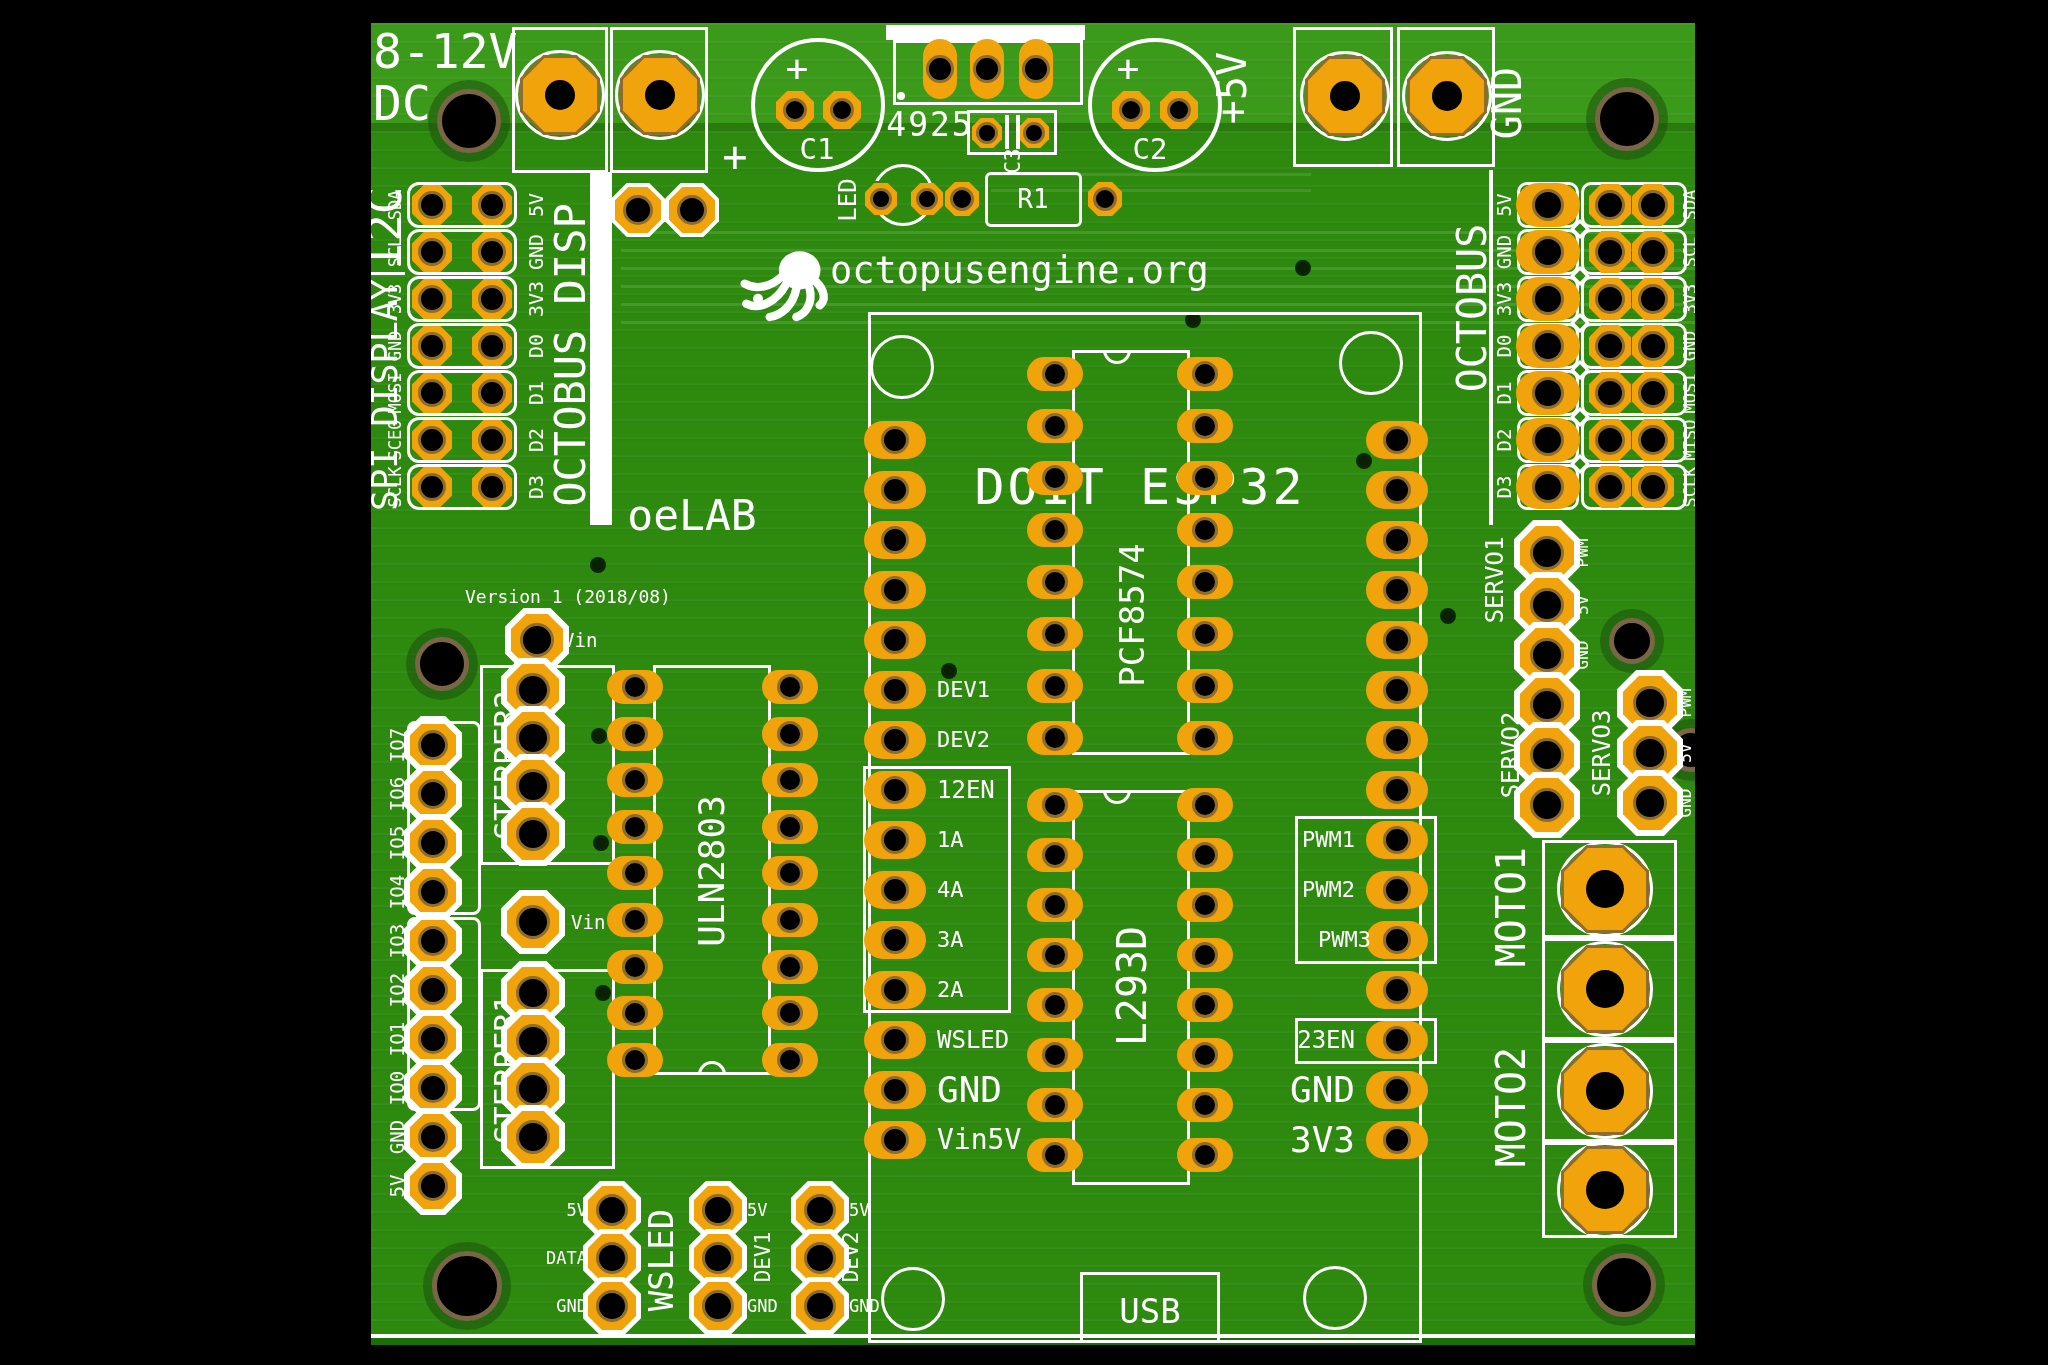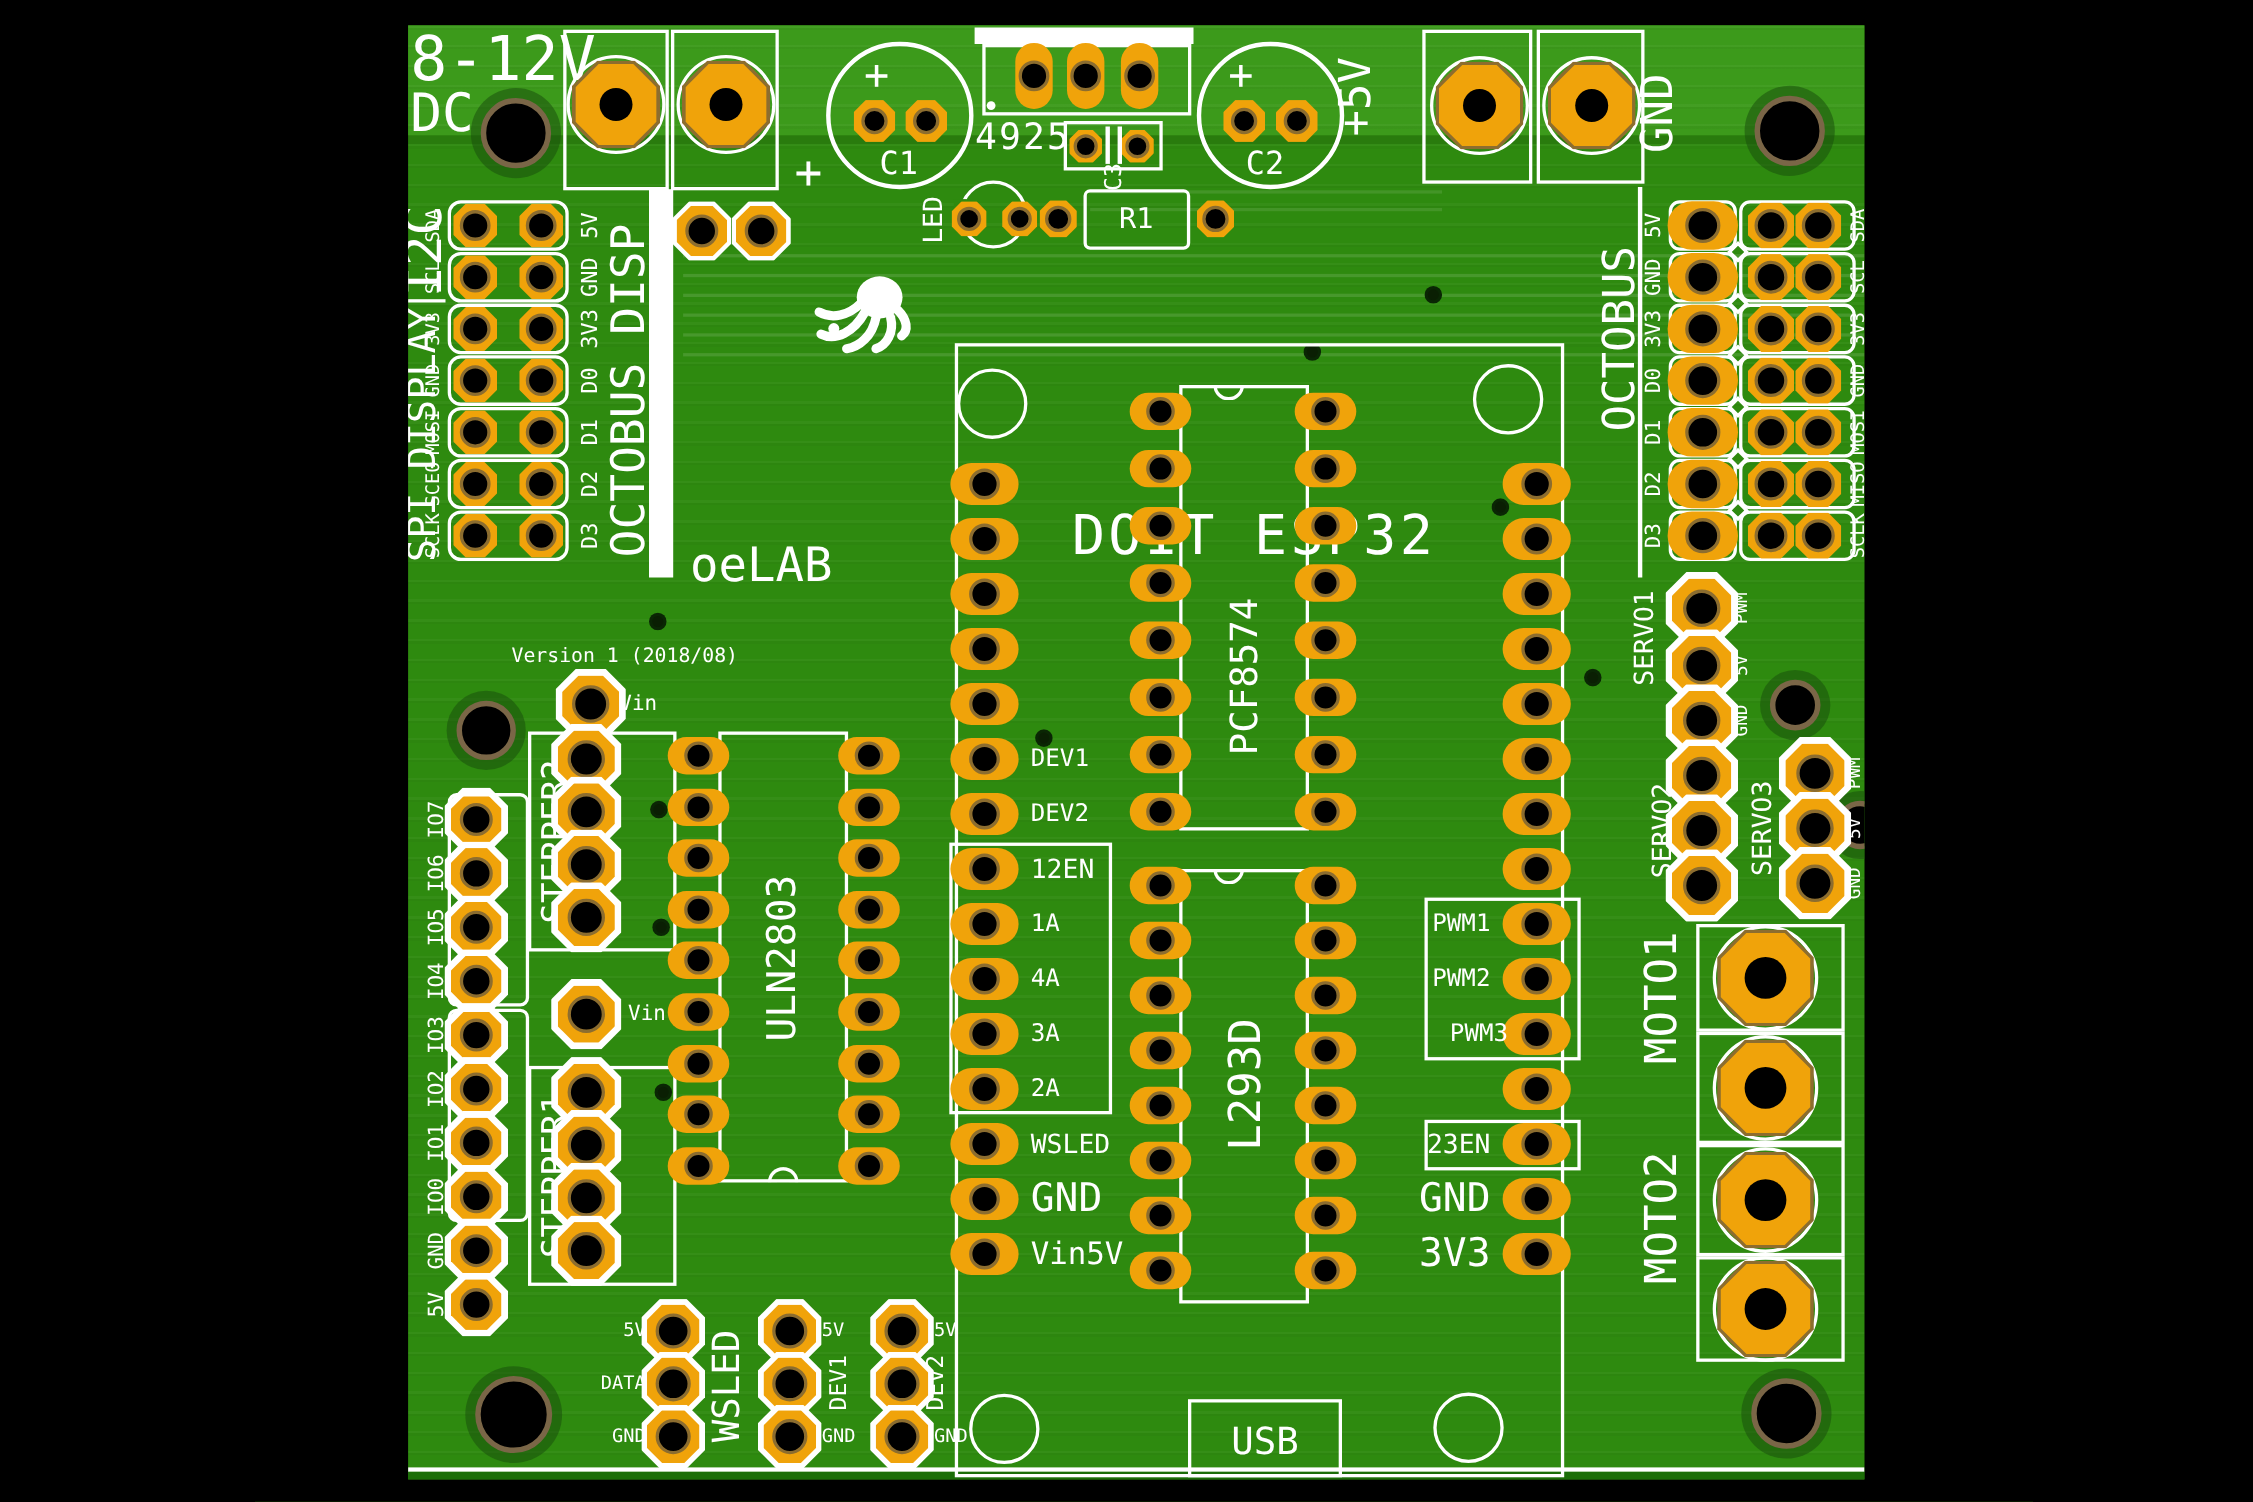--- a/index.html
+++ b/index.html
@@ -48,27 +48,28 @@
         <div style="position: absolute; left: 222px; top: 812px; width: 10px; height: 10px; background: rgb(10, 31, 3); border-radius: 50%; border: 3px solid rgba(10, 45, 5, 0.5);"></div>
         <div style="position: absolute; left: 224px; top: 962px; width: 10px; height: 10px; background: rgb(10, 31, 3); border-radius: 50%; border: 3px solid rgba(10, 45, 5, 0.5);"></div>
         <div style="position: absolute; left: 985px; top: 430px; width: 10px; height: 10px; background: rgb(10, 31, 3); border-radius: 50%; border: 3px solid rgba(10, 45, 5, 0.5);"></div>
         <div style="position: absolute; left: 1069px; top: 585px; width: 10px; height: 10px; background: rgb(10, 31, 3); border-radius: 50%; border: 3px solid rgba(10, 45, 5, 0.5);"></div>
         <div style="position: absolute; left: 814px; top: 289px; width: 10px; height: 10px; background: rgb(10, 31, 3); border-radius: 50%; border: 3px solid rgba(10, 45, 5, 0.5);"></div>
         <div style="position: absolute; left: 924px; top: 237px; width: 10px; height: 10px; background: rgb(10, 31, 3); border-radius: 50%; border: 3px solid rgba(10, 45, 5, 0.5);"></div>
         <div style="position: absolute; left: 570px; top: 640px; width: 10px; height: 10px; background: rgb(10, 31, 3); border-radius: 50%; border: 3px solid rgba(10, 45, 5, 0.5);"></div>
         <div style="position: absolute; left: 1181px; top: 522px; width: 10px; height: 10px; background: rgb(10, 31, 3); border-radius: 50%; border: 3px solid rgba(10, 45, 5, 0.5);"></div>
       </div>
 
-    <div class="silk" style="position:absolute;left:2px;top:4px;font-size:56px">8-12V</div>
+    <div class="silk" style="position:absolute;left:2px;top:4px;font-size:48px">8-12V</div>
     <div class="silk" style="position:absolute;left:2px;top:56px;font-size:48px">DC</div>
     <div class="silk ctr" style="left:364px;top:134px;font-size:42px">+</div>
     <div class="silk vt" style="left:1136px;top:80px;font-size:40px">GND</div>
     <div class="silk vt" style="left:861px;top:65px;font-size:40px">+5V</div>
     <div class="silk ctr" style="left:426px;top:45px;font-size:38px">+</div>
     <div class="silk ctr" style="left:757px;top:45px;font-size:38px">+</div>
+    <div class="silk lft" style="left:459px;top:247px;font-size:37px">octopusengine.org</div>
     <div class="silk ctr" style="left:321px;top:492px;font-size:43px">oeLAB</div>
     <div class="silk lft" style="left:94px;top:574px;font-size:18px">Version 1 (2018/08)</div>
     <div class="silk ctr" style="left:769px;top:464px;font-size:50px;letter-spacing:3px">DOIT ESP32</div>
     <div class="silk vt" style="left:761px;top:592px;font-size:34px">PCF8574</div>
     <div class="silk vt" style="left:761px;top:963px;font-size:40px">L293D</div>
     <div class="silk vt" style="left:341px;top:848px;font-size:36px">ULN2803</div>
     <div class="silk ctr" style="left:559px;top:101px;font-size:33px;letter-spacing:2px">4925</div>
     <div class="silk ctr" style="left:446px;top:126px;font-size:29px">C1</div>
     <div class="silk ctr" style="left:779px;top:126px;font-size:29px">C2</div>
     <div class="silk vt" style="left:642px;top:138px;font-size:21px">C3</div>

